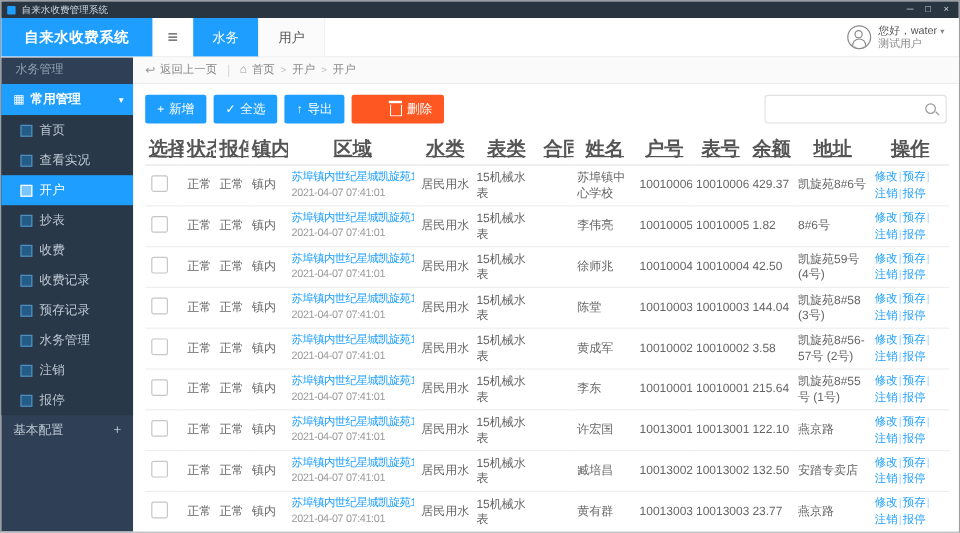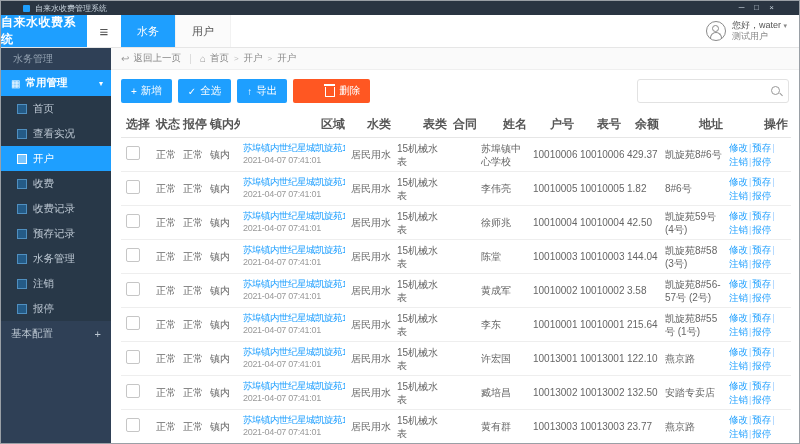--- a/index.html
+++ b/index.html
@@ -1,26 +1,26 @@
 <!DOCTYPE html>
 <html><head>
 <meta charset="utf-8">
 <style>
   html,body{margin:0;padding:0;background:#e9e9e9;}
   .screen{width:800px;height:444px;display:flex;flex-direction:column;overflow:hidden;background:#fff;
     font-family:"Liberation Sans",sans-serif;border:1px solid #9aa0a6;box-sizing:border-box;}
   
-  .titlebar{height:14px;background:#2a3542;display:flex;align-items:center;padding:0 20px;flex:0 0 auto;}
+  .titlebar{height:14px;background:#2a3542;display:flex;align-items:center;padding:0 3px;flex:0 0 auto;}
   .app-ico{width:7px;height:7px;background:#1E9FFF;border-radius:1px;margin:0 5px 0 2px;flex:0 0 auto;}
   .tb-title{color:#c9d4de;font-size:8px;white-space:nowrap;}
   .tb-controls{margin-left:auto;display:flex;}
   .tb-btn{color:#c9d4de;font-size:8px;width:15px;text-align:center;line-height:14px;cursor:pointer;}
   
   .header{height:32px;display:flex;align-items:stretch;background:#fff;border-bottom:1px solid #e6e6e6;flex:0 0 auto;}
-  .logo{width:86px;background:#1E9FFF;color:#fff;font-size:12px;font-weight:bold;display:flex;align-items:center;justify-content:center;letter-spacing:.5px;flex:0 0 auto;}
+  .logo{width:126px;background:#1E9FFF;color:#fff;font-size:12px;font-weight:bold;display:flex;align-items:center;justify-content:center;letter-spacing:.5px;flex:0 0 auto;}
   .hamburger{width:34px;display:flex;align-items:center;justify-content:center;color:#555;font-size:15px;cursor:pointer;}
   .tabs{display:flex;}
   .tab{padding:16px 16px;display:flex;align-items:center;font-size:11px;color:#555;border-right:1px solid #f2f2f2;cursor:pointer;background:#fbfbfb;text-align:right;}
   .tab.active{background:#1E9FFF;color:#fff;}
   .user-area{margin-left:auto;display:flex;align-items:center;gap:6px;padding-right:12px;cursor:pointer;}
   .user-ico{width:18px;height:18px;border:1px solid #8a8a8a;border-radius:50%;position:relative;flex:0 0 auto;}
   .user-ico::before{content:"";position:absolute;top:3px;left:5.5px;width:5px;height:5px;border:1px solid #8a8a8a;border-radius:50%;}
   .user-ico::after{content:"";position:absolute;top:10px;left:3px;width:10px;height:6px;border:1px solid #8a8a8a;border-bottom:none;border-radius:6px 6px 0 0;}
   .user-text{display:flex;flex-direction:column;line-height:1.2;font-size:9px;color:#555;}
   .u1{white-space:nowrap;}
@@ -59,21 +59,21 @@
   .btn.red{background:#FF5722;padding-left:32px;}
   .b-ico{font-size:10px;}
   .trash{width:8px;height:9px;border:1px solid #fff;border-top:none;border-radius:0 0 1px 1px;position:relative;display:inline-block;margin-top:2px;}
   .trash::before{content:"";position:absolute;top:-3px;left:-2.5px;width:11px;height:1.5px;background:#fff;}
   .search{margin-left:auto;position:relative;}
   .search-input{width:152px;height:24px;border:1px solid #e2e2e2;border-radius:3px;box-sizing:border-box;padding:0 26px 0 8px;font-size:11px;font-family:inherit;outline:none;color:#333;background:#fff;}
   .mag{position:absolute;right:9px;top:7px;width:7px;height:7px;border:1.4px solid #999;border-radius:50%;cursor:pointer;}
   .mag::after{content:"";position:absolute;width:4px;height:1.4px;background:#999;transform:rotate(45deg);right:-3.5px;bottom:-1px;}
   
   .grid{margin:0 10px;border-collapse:collapse;table-layout:fixed;font-size:10px;color:#666;flex:0 0 auto;width:calc(100% - 20px);}
-  .grid th{height:26px;font-weight:bold;color:#555;text-align:right;border-bottom:1px solid #e6e6e6;padding:0 3px;overflow:hidden;white-space:nowrap;font-size:12px;}
+  .grid th{height:26px;font-weight:bold;color:#555;text-align:center;border-bottom:1px solid #e6e6e6;padding:0 3px;overflow:hidden;white-space:nowrap;font-size:16px;text-decoration:underline;}
   .grid td{height:29px;border-bottom:1px solid #eee;padding:2px 3px;overflow:hidden;vertical-align:middle;line-height:1.3;}
   .checkbox{width:12px;height:12px;border:1px solid #c6c6c6;border-radius:2px;display:inline-block;background:#fff;margin-left:2px;cursor:pointer;}
   .region-link{color:#1E9FFF;font-size:9.5px;display:block;white-space:nowrap;overflow:hidden;letter-spacing:-.5px;text-decoration:none;cursor:pointer;}
   .region-date{color:#9a9a9a;font-size:9px;letter-spacing:-.3px;white-space:nowrap;}
   .op-link{color:#1E9FFF;font-size:9.5px;text-decoration:none;cursor:pointer;white-space:nowrap;}
   .op-sep{color:#9fcfff;margin:0 1px;font-size:9px;}
 </style>
 </head>
 <body>
 
@@ -120,20 +120,24 @@
             <span class="sq"></span>
             <span class="side-label">首页</span>
           </div>
           <div class="side-item">
             <span class="sq"></span>
             <span class="side-label">查看实况</span>
           </div>
           <div class="side-item active">
             <span class="sq"></span>
             <span class="side-label">开户</span>
+          </div>
+          <div class="side-item">
+            <span class="sq"></span>
+            <span class="side-label">抄表</span>
           </div>
           <div class="side-item">
             <span class="sq"></span>
             <span class="side-label">收费</span>
           </div>
           <div class="side-item">
             <span class="sq"></span>
             <span class="side-label">收费记录</span>
           </div>
           <div class="side-item">

